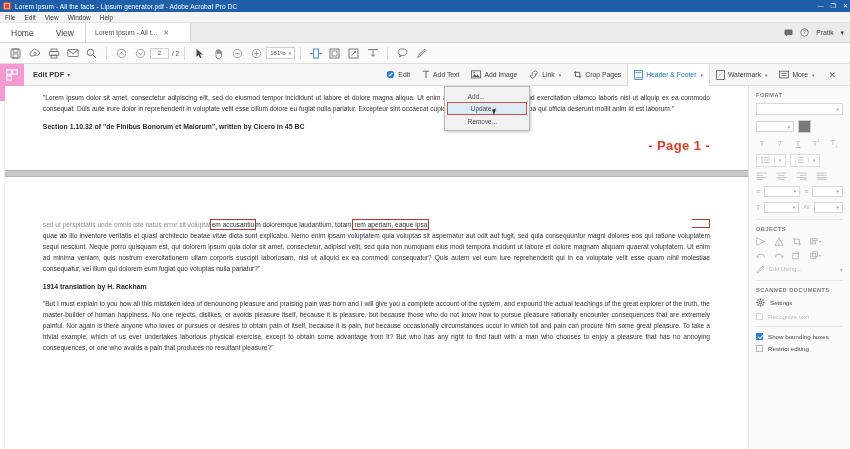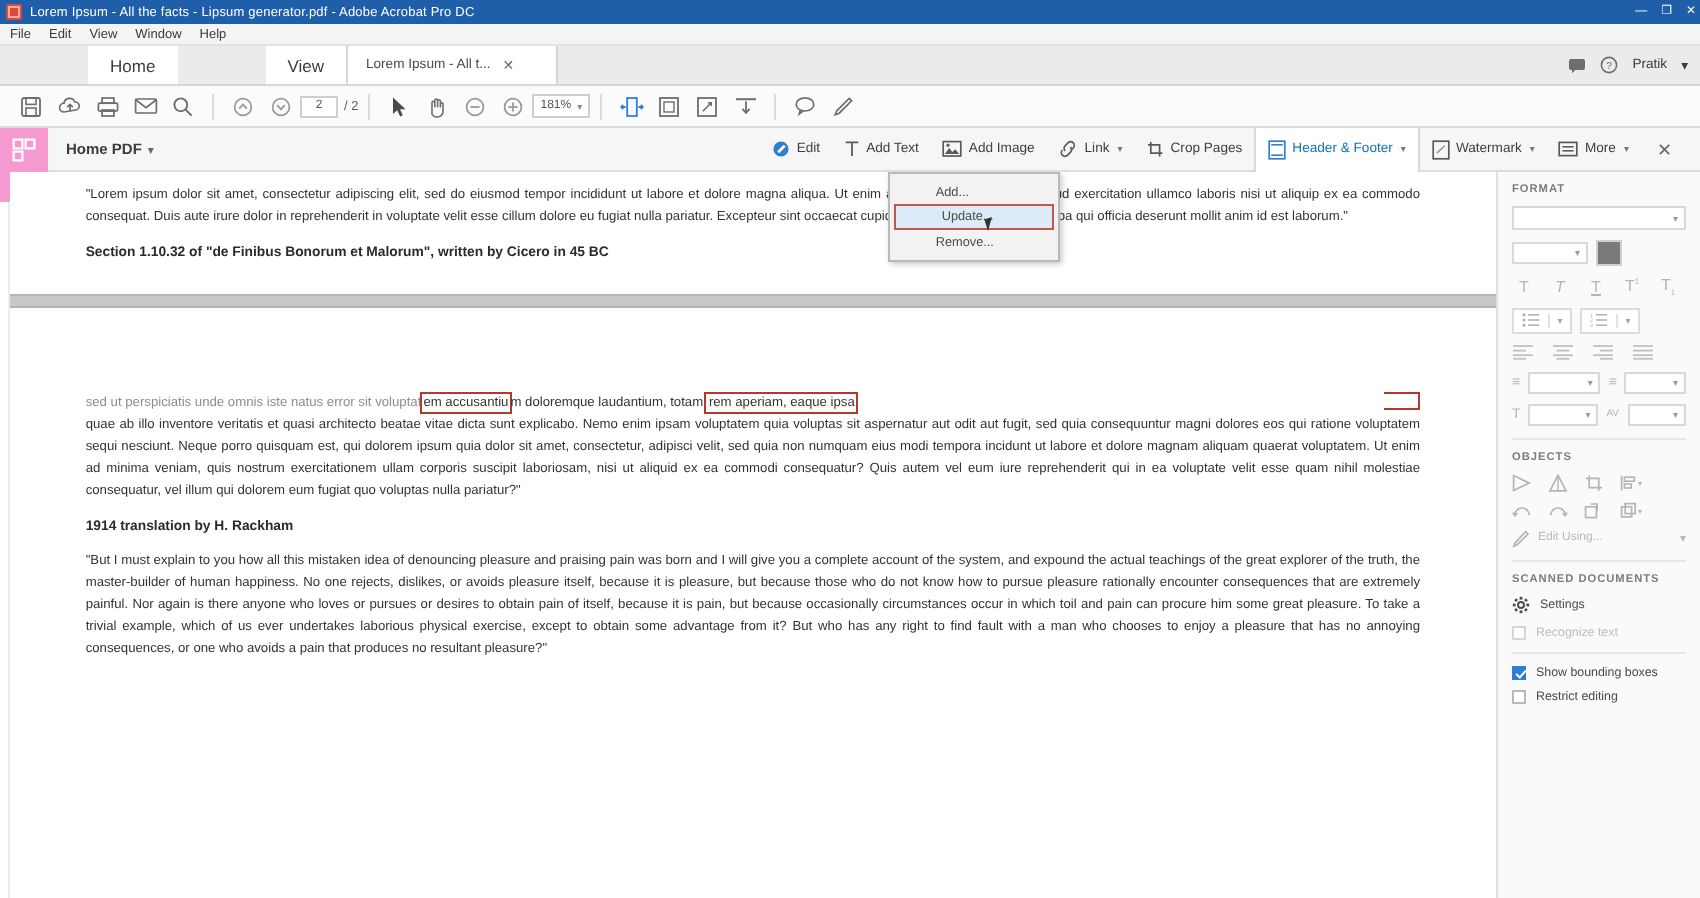--- a/index.html
+++ b/index.html
@@ -55,21 +55,20 @@
     background: #ebebeb;
     display: flex; align-items: stretch;
     border-bottom: 1px solid #d6d6d6;
     position: relative;
   }
   .navtab {
     display:flex; align-items:center; justify-content:center;
     padding: 0 11px;
     font-size: 8.5px; color: #3c3c3c;
     background: #ebebeb;
-    margin-left: 44px;
   }
   .navtab.active { background: #ffffff; }
   .doctab {
     display:flex; align-items:center;
     padding: 0 7px 0 9px;
     background: #ffffff;
     border-left: 1px solid #d6d6d6;
     border-right: 1px solid #d6d6d6;
     font-size: 6.8px; color: #4a4a4a;
     gap: 6px;
@@ -446,21 +445,21 @@
 
 <div class="editbar">
   <div class="editbar-tile">
     <svg width="12" height="12" viewBox="0 0 12 12">
         <rect x="0.8" y="0.8" width="4.4" height="4.4" fill="none" stroke="#ffffff" stroke-width="1.1"></rect>
         <rect x="0.8" y="6.8" width="4.4" height="4.4" fill="none" stroke="#ffffff" stroke-width="1.1"></rect>
         <rect x="6.8" y="0.8" width="4.4" height="4.4" fill="none" stroke="#ffffff" stroke-width="1.1"></rect>
       </svg>
   </div>
   <div class="editbar-title">
-    <span>Home PDF</span>
+    <span>Edit PDF</span>
     <span class="carat">▾</span>
   </div>
 
   <div class="eb-tools">
     <div class="eb-item">
       <svg width="9" height="9" viewBox="0 0 9 9">
           <circle cx="4.5" cy="4.5" r="3.8" fill="#2d7fd3"></circle>
           <path d="M2.6 5.6 L5.8 2.4 L6.8 3.4 L3.6 6.6 Z" fill="#ffffff"></path>
         </svg>
       <span>Edit</span>
@@ -527,20 +526,21 @@
 
   <div class="leftrail">
     <div class="pinkbar"></div>
   </div>
 
   <div class="docarea">
 
     <div class="page" style="padding-top:6px;">
       <p class="body-par">"Lorem ipsum dolor sit amet, consectetur adipiscing elit, sed do eiusmod tempor incididunt ut labore et dolore magna aliqua. Ut enim ad minim veniam, quis nostrud exercitation ullamco laboris nisi ut aliquip ex ea commodo consequat. Duis aute irure dolor in reprehenderit in voluptate velit esse cillum dolore eu fugiat nulla pariatur. Excepteur sint occaecat cupidatat non proident, sunt in culpa qui officia deserunt mollit anim id est laborum."</p>
       <h3 class="sec-head">Section 1.10.32 of "de Finibus Bonorum et Malorum", written by Cicero in 45 BC</h3>
+      <div class="pagemark">- Page 1 -</div>
     </div>
 
     <div class="page-gap" style="margin-top:17px;"></div>
 
     <div class="page" style="padding-top:42px;">
       <p class="body-par bbox-row" style="margin-bottom:0; white-space:nowrap; overflow:hidden;">
         <span class="first-line-clip">sed ut perspiciatis unde omnis iste natus error sit voluptat</span><span class="bbox">em accusantiu</span><span>m doloremque laudantium, totam </span><span class="bbox">rem aperiam, eaque ipsa</span>
         <span class="bbox-right"></span>
       </p>
       <p class="body-par">quae ab illo inventore veritatis et quasi architecto beatae vitae dicta sunt explicabo. Nemo enim ipsam voluptatem quia voluptas sit aspernatur aut odit aut fugit, sed quia consequuntur magni dolores eos qui ratione voluptatem sequi nesciunt. Neque porro quisquam est, qui dolorem ipsum quia dolor sit amet, consectetur, adipisci velit, sed quia non numquam eius modi tempora incidunt ut labore et dolore magnam aliquam quaerat voluptatem. Ut enim ad minima veniam, quis nostrum exercitationem ullam corporis suscipit laboriosam, nisi ut aliquid ex ea commodi consequatur? Quis autem vel eum iure reprehenderit qui in ea voluptate velit esse quam nihil molestiae consequatur, vel illum qui dolorem eum fugiat quo voluptas nulla pariatur?"</p>

